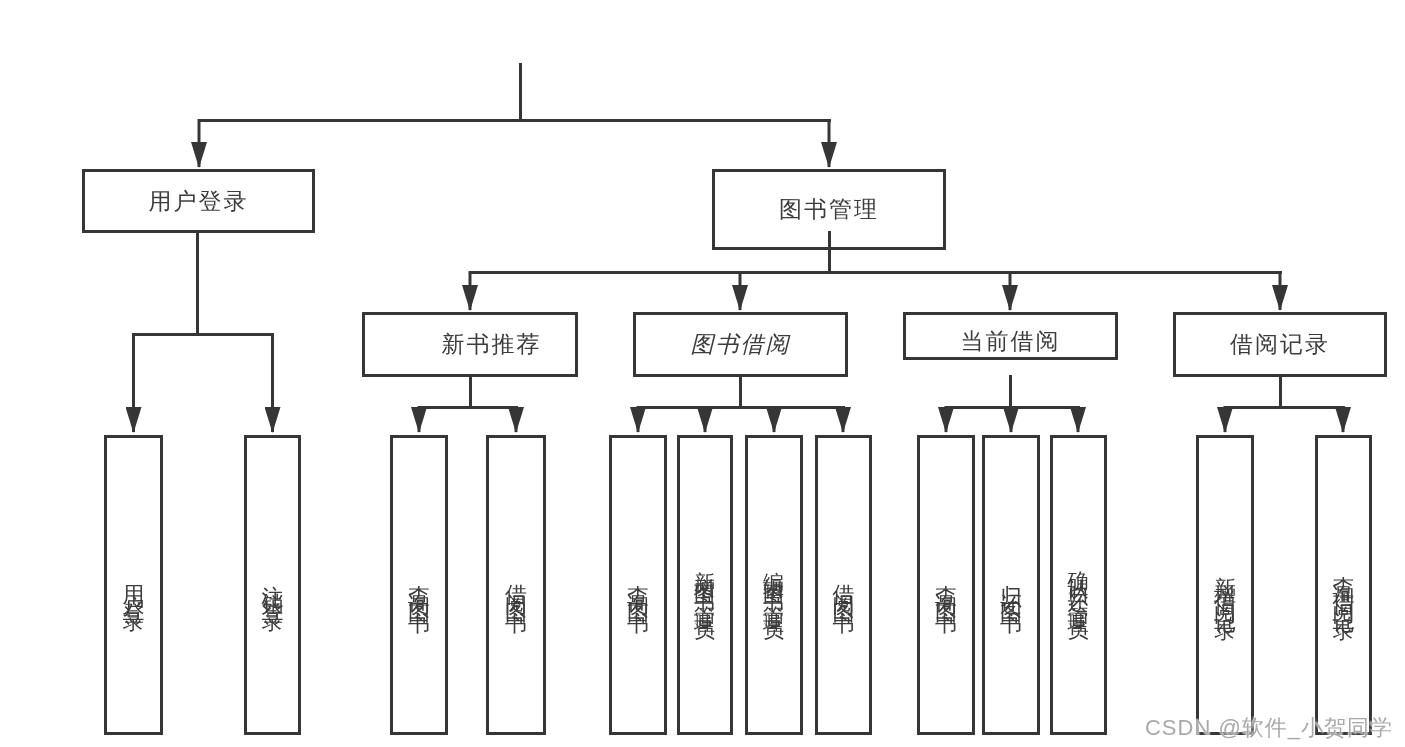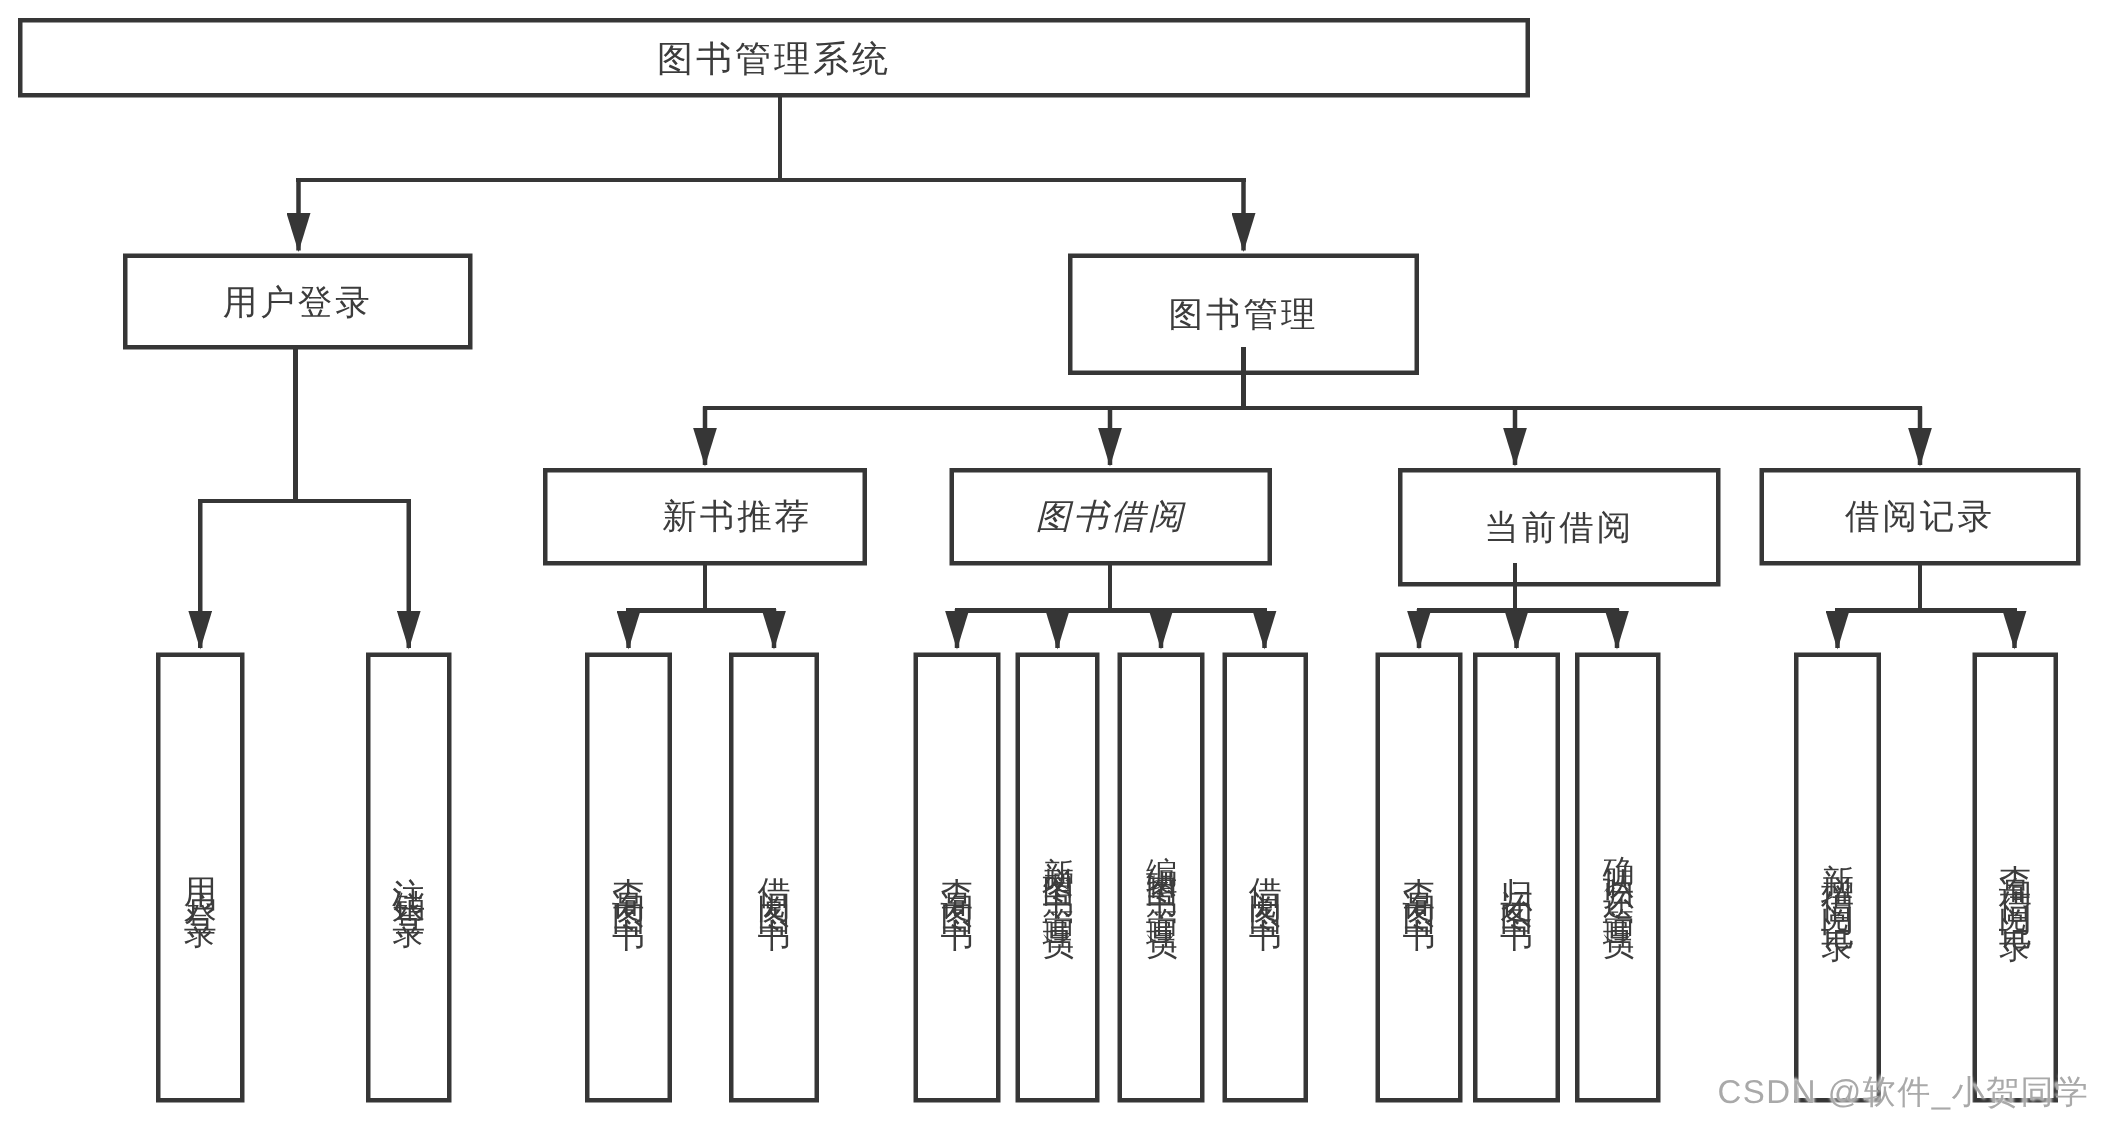--- a/index.html
+++ b/index.html
@@ -129,38 +129,35 @@
 
       <line x1="946" y1="406" x2="946" y2="432" marker-end="url(#arrow)"></line>
       <line x1="1011" y1="406" x2="1011" y2="432" marker-end="url(#arrow)"></line>
       <line x1="1078" y1="406" x2="1078" y2="432" marker-end="url(#arrow)"></line>
 
       <line x1="1225" y1="406" x2="1225" y2="432" marker-end="url(#arrow)"></line>
       <line x1="1343" y1="406" x2="1343" y2="432" marker-end="url(#arrow)"></line>
     </g>
   </svg>
 
-  <div class="node hnode root-node">
-    <span>图书管理系统</span>
-  </div>
 
   <div class="node hnode" style="left:82px; top:169px; width:233px; height:64px;">
     <span>用户登录</span>
   </div>
   <div class="node hnode" style="left:712px; top:169px; width:234px; height:81px;">
     <span>图书管理</span>
   </div>
 
   <div class="node hnode" style="left:362px; top:312px; width:216px; height:65px;padding-left:43px;">
     <span>新书推荐</span>
   </div>
   <div class="node hnode" style="left:633px; top:312px; width:215px; height:65px;font-style:italic;">
     <span>图书借阅</span>
   </div>
-  <div class="node hnode" style="left:932px; top:312px; width:215px; height:79px;">
+  <div class="node hnode" style="left:903px; top:312px; width:215px; height:48px;align-items:flex-end;">
     <span>当前借阅</span>
   </div>
   <div class="node hnode" style="left:1173px; top:312px; width:214px; height:65px;">
     <span>借阅记录</span>
   </div>
 
   <div class="node leaf" style="left:104px; width:59px;">
     <span class="vtext">用户登录</span>
   </div>
   <div class="node leaf" style="left:244px; width:57px;">

